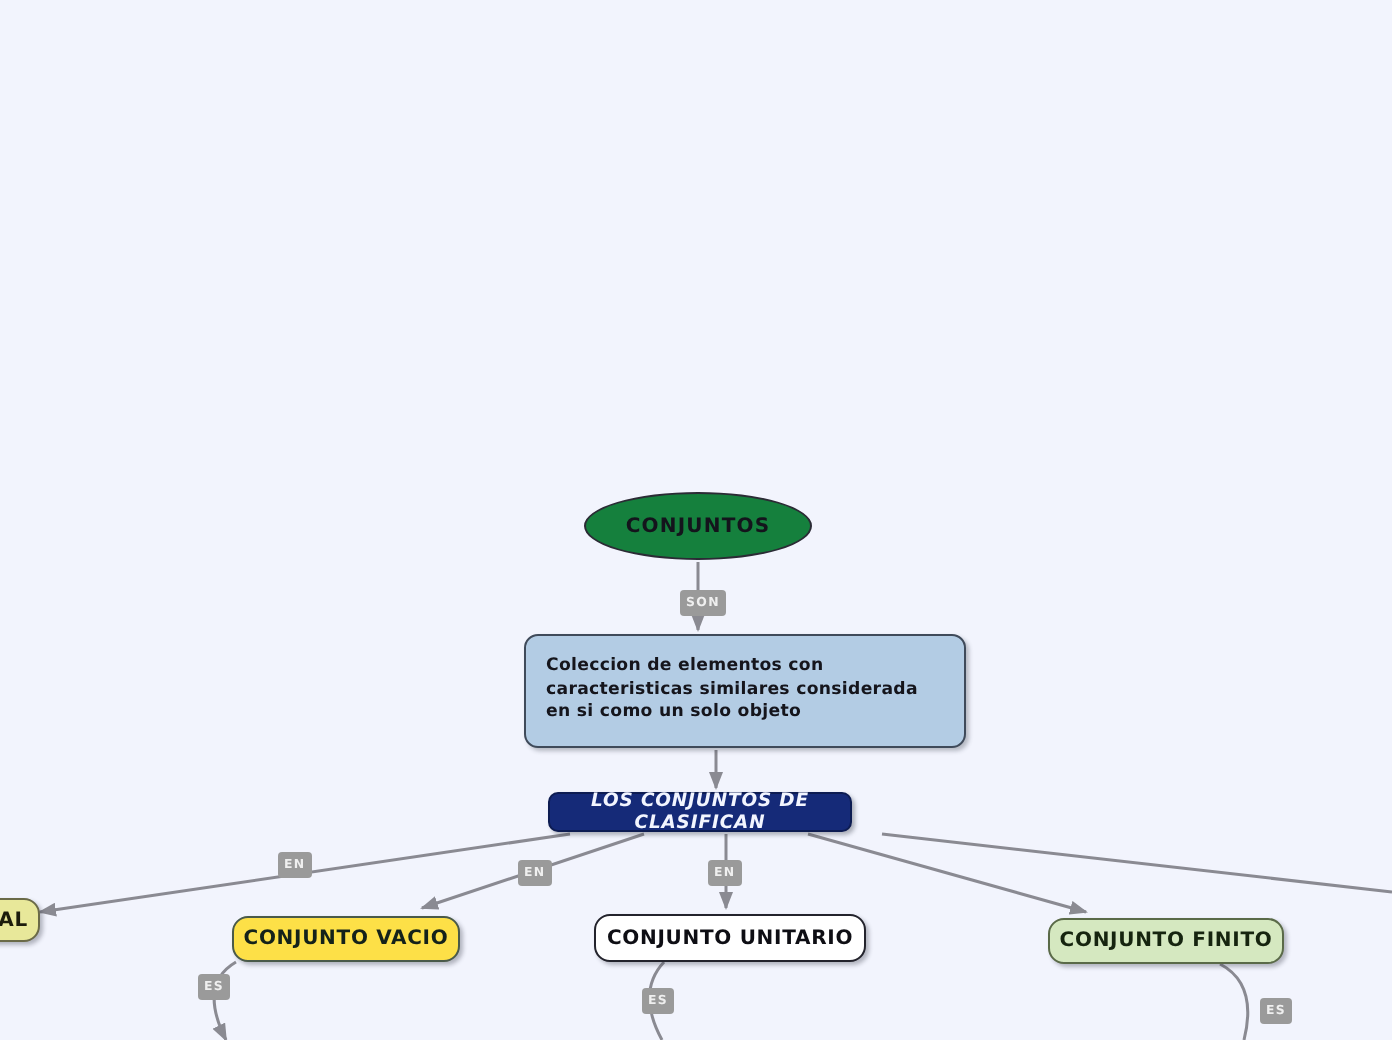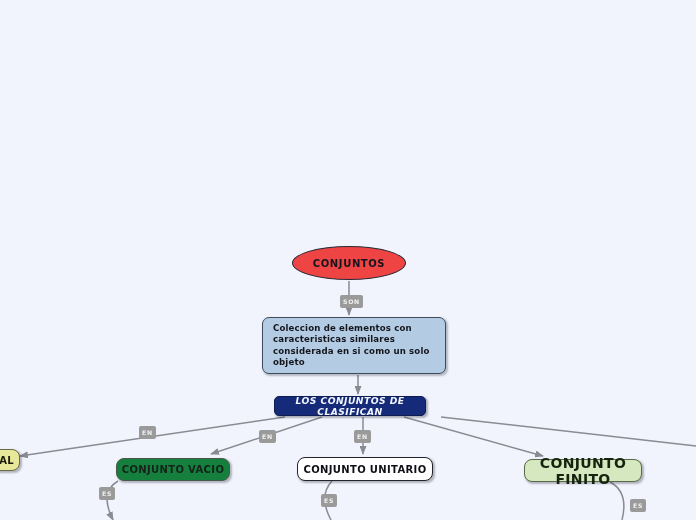--- a/index.html
+++ b/index.html
@@ -32,21 +32,21 @@
     position: absolute;
     box-sizing: border-box;
     display: flex;
     align-items: center;
     justify-content: center;
     text-align: center;
   }
 
   
   .node-ellipse {
-    background: #ef4444;
+    background: #15803d;
     border: 1.4px solid #2b2b35;
     border-radius: 50%;
   }
   .node-ellipse .node-label {
     font-size: 10px;
     font-weight: bold;
     letter-spacing: 0.6px;
     color: #14141c;
   }
 
@@ -78,21 +78,21 @@
   .node-navy .node-label {
     font-size: 9.2px;
     font-weight: bold;
     font-style: italic;
     color: #f2f5ff;
     letter-spacing: 0.45px;
   }
 
   
   .node-green {
-    background: #15803d;
+    background: #fde047;
     border: 1.5px solid #4a5a4a;
     border-radius: 8px;
     box-shadow: 1.5px 1.5px 2px rgba(40,45,60,0.32);
     align-items: center;
   }
   .node-green .node-label {
     font-size: 10px;
     font-weight: bold;
     color: #14221a;
     letter-spacing: 0.35px;
@@ -113,21 +113,21 @@
   }
 
   
   .node-olive {
     background: #d5e8c0;
     border: 1.5px solid #5a6a48;
     border-radius: 8px;
     box-shadow: 1.5px 1.5px 2px rgba(40,45,60,0.32);
   }
   .node-olive .node-label {
-    font-size: 14px;
+    font-size: 10px;
     font-weight: bold;
     color: #16240f;
     letter-spacing: 0.35px;
   }
 
   
   .node-yellow {
     background: #e8e89a;
     border: 1.5px solid #6a6a48;
     border-radius: 8px;
@@ -183,21 +183,21 @@
         <path d="M 118,481 Q 99,492 113,520" stroke="#8a8a92" stroke-width="1.5" fill="none" marker-end="url(#arrowhead)"></path>
         <path d="M 332,481 Q 318,496 331,520" stroke="#8a8a92" stroke-width="1.5" fill="none"></path>
         <path d="M 610,482 Q 629,492 622,520" stroke="#8a8a92" stroke-width="1.5" fill="none"></path>
       </g>
   </svg>
 
   <div id="node-layer">
       <div class="node node-ellipse" style="left: 292px; top: 246px; width: 114px; height: 34px;">
         <span class="node-label">CONJUNTOS</span>
       </div>
-      <div class="node node-blue" style="left: 262px; top: 317px; width: 184px; height: 57px;">
+      <div class="node node-blue" style="left: 262px; top: 317px; width: 221px; height: 57px;">
         <span class="node-label">Coleccion de elementos con caracteristicas similares considerada en si como un solo objeto</span>
       </div>
       <div class="node node-navy" style="left: 274px; top: 396px; width: 152px; height: 20px;">
         <span class="node-label">LOS CONJUNTOS DE CLASIFICAN</span>
       </div>
       <div class="node node-yellow" style="left: -104px; top: 449px; width: 124px; height: 22px;">
         <span class="node-label">CONJUNTO UNIVERSAL</span>
       </div>
       <div class="node node-green" style="left: 116px; top: 458px; width: 114px; height: 23px;">
         <span class="node-label">CONJUNTO VACIO</span>

